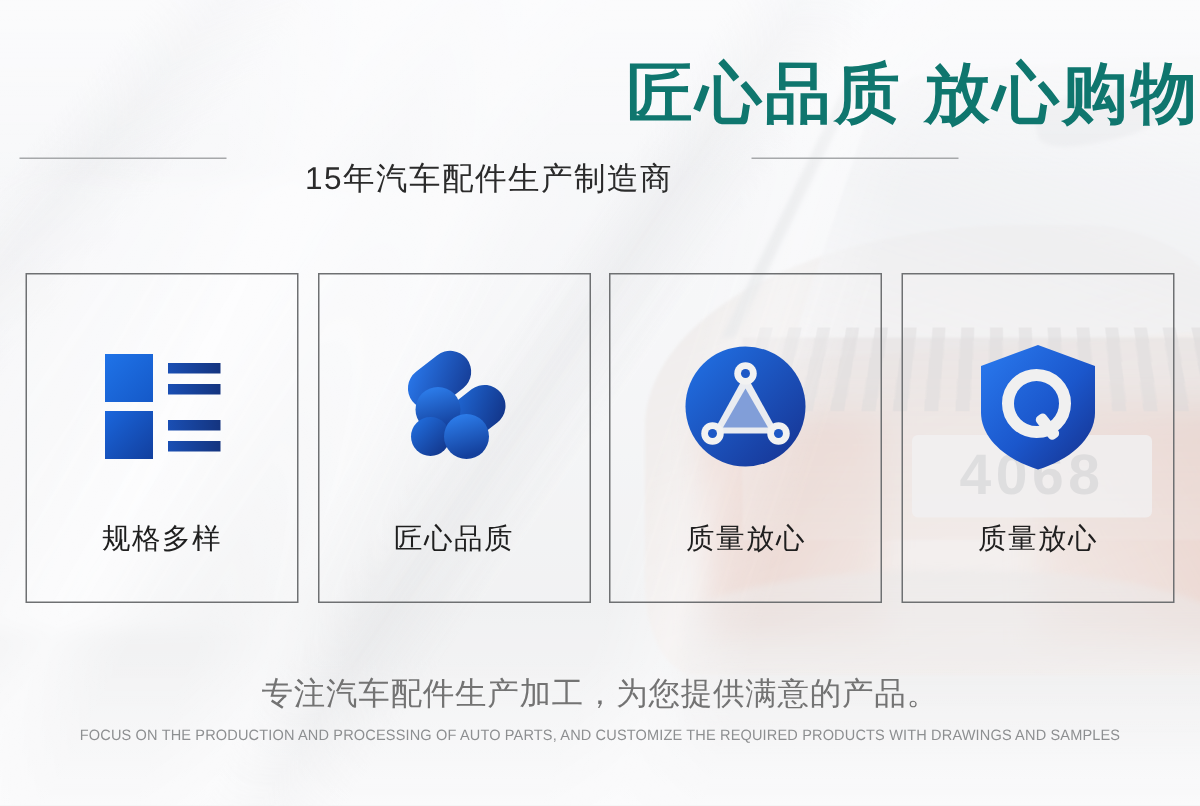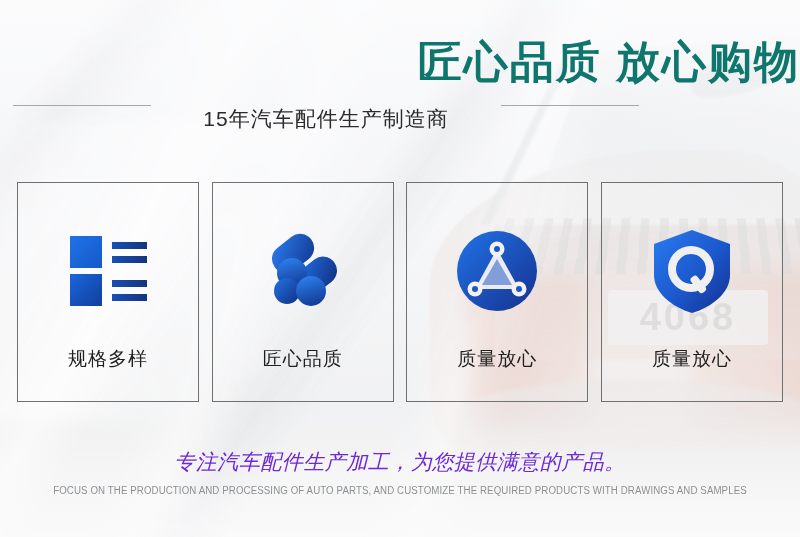--- a/index.html
+++ b/index.html
@@ -161,21 +161,21 @@
   .card-label{
     position:absolute; bottom:29px; left:0; width:100%;
     text-align:center;
     font-size:19px; color:#1f1f1f; letter-spacing:1px;
   }
 
   .footer{
     position:absolute; top:448px; left:0; width:800px; text-align:center;
   }
   .footer-cn{
-    font-size:21px; color:#6d28d9; letter-spacing:.5px;font-style:italic;
+    font-size:21px; color:#737373; letter-spacing:.5px;
   }
   .footer-en{
     margin-top:9px;
     font-size:10px;
     color:#8d8f91;
     letter-spacing:.1px;
     transform:scaleX(.97);
   }
 </style>
 </head>

